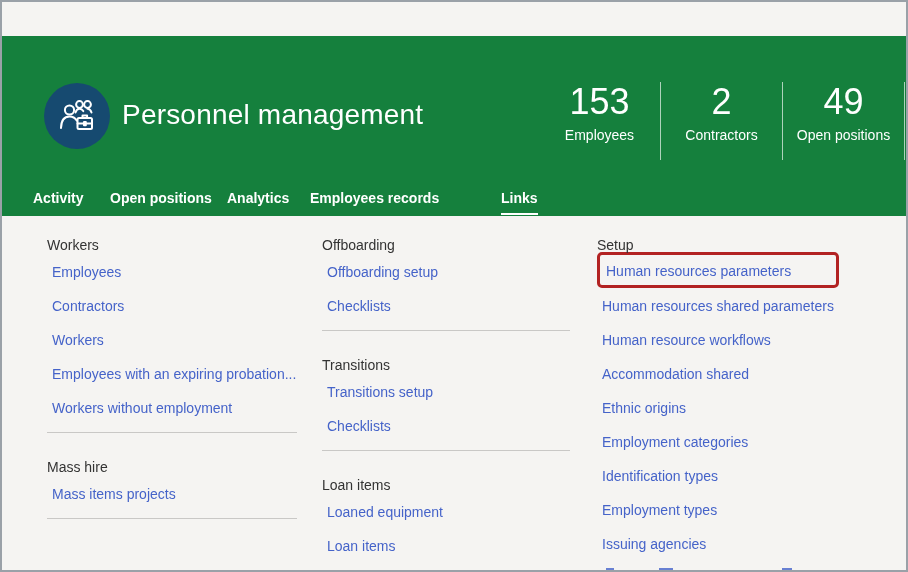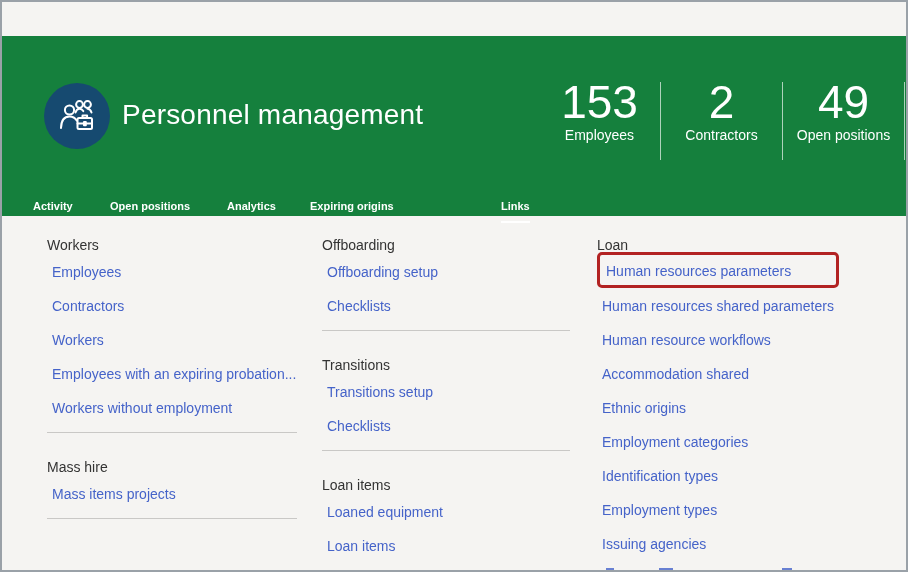--- a/index.html
+++ b/index.html
@@ -29,30 +29,30 @@
   }
   .page-title {
     position:absolute; left:122px; top:63px;
     font-size:28px; font-weight:300; letter-spacing:0.2px;
   }
   .stats {
     position:absolute; left:539px; top:44px;
     display:flex; align-items:flex-start;
   }
   .stat { width:121px; text-align:center; }
-  .stat-value { font-size:46px; font-weight:200; line-height:44px; }
+  .stat-value { font-size:36px; font-weight:200; line-height:44px; }
   .stat-label { font-size:14px; font-weight:400; margin-top:3px; }
   .stat-divider {
     width:1px; height:78px; margin-top:2px;
     background:rgba(255,255,255,0.65); flex:none;
   }
   .tabs { position:absolute; left:0; top:153px; right:0; height:27px; }
   .tab {
-    position:absolute; top:8px;
-    font-size:11px; font-weight:600; color:#fff;
+    position:absolute; top:0;
+    font-size:14px; font-weight:600; color:#fff;
     line-height:19px; cursor:pointer; white-space:nowrap;
   }
   .tab.active::after {
     content:""; position:absolute; left:0px; right:0px; top:24px;
     height:2px; background:#ffffff;
   }
   
   .column { position:absolute; top:235px; }
   .col-0 { left:47px;  width:250px; }
   .col-1 { left:322px; width:248px; }
@@ -122,21 +122,21 @@
         <div class="stat-value">49</div>
         <div class="stat-label">Open positions</div>
       </div>
       <div class="stat-divider"></div>
     </div>
 
     <div class="tabs">
       <div class="tab" style="left:33px">Activity</div>
       <div class="tab" style="left:110px">Open positions</div>
       <div class="tab" style="left:227px">Analytics</div>
-      <div class="tab" style="left:310px">Expiring origins</div>
+      <div class="tab" style="left:310px">Employees records</div>
       <div class="tab active" style="left:501px">Links</div>
     </div>
   </div>
 
   <div class="column col-0">
       <div class="section-title">Workers</div>
       <div class="link">Employees</div>
       <div class="link">Contractors</div>
       <div class="link">Workers</div>
       <div class="link">Employees with an expiring probation...</div>
@@ -153,21 +153,21 @@
       <div class="divider"></div>
       <div class="section-title">Transitions</div>
       <div class="link">Transitions setup</div>
       <div class="link">Checklists</div>
       <div class="divider"></div>
       <div class="section-title">Loan items</div>
       <div class="link">Loaned equipment</div>
       <div class="link">Loan items</div>
     </div>
   <div class="column col-2">
-      <div class="section-title">Loan</div>
+      <div class="section-title">Setup</div>
       <div class="hl-box">
         <div class="link">Human resources parameters</div>
       </div>
       <div class="link">Human resources shared parameters</div>
       <div class="link">Human resource workflows</div>
       <div class="link">Accommodation shared</div>
       <div class="link">Ethnic origins</div>
       <div class="link">Employment categories</div>
       <div class="link">Identification types</div>
       <div class="link">Employment types</div>

